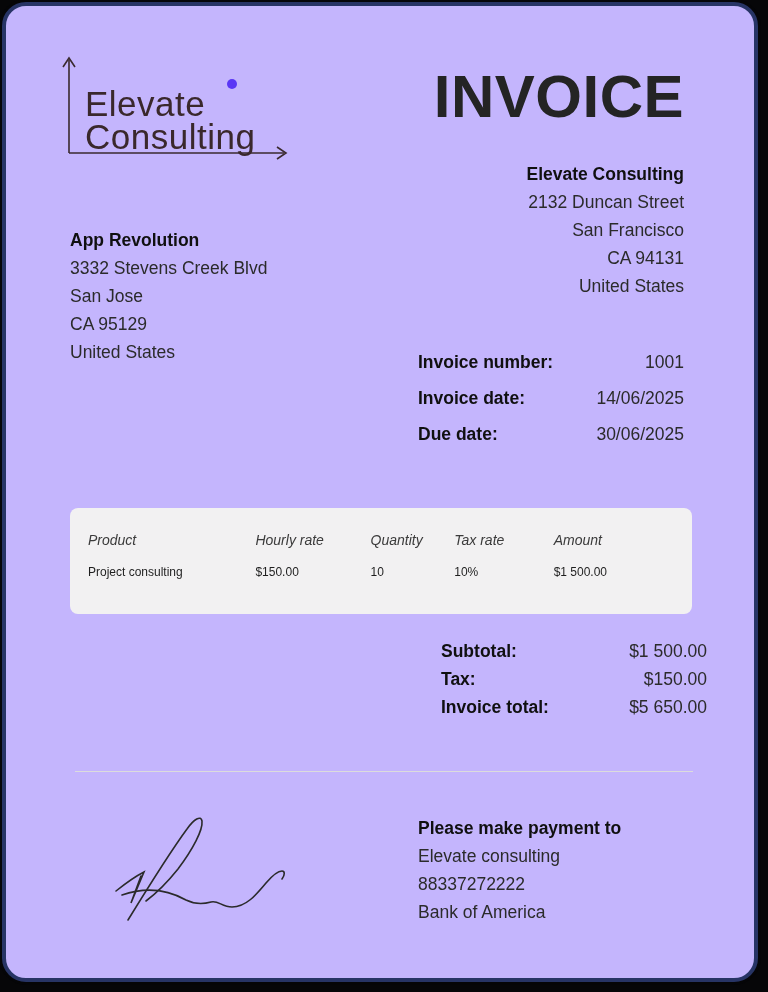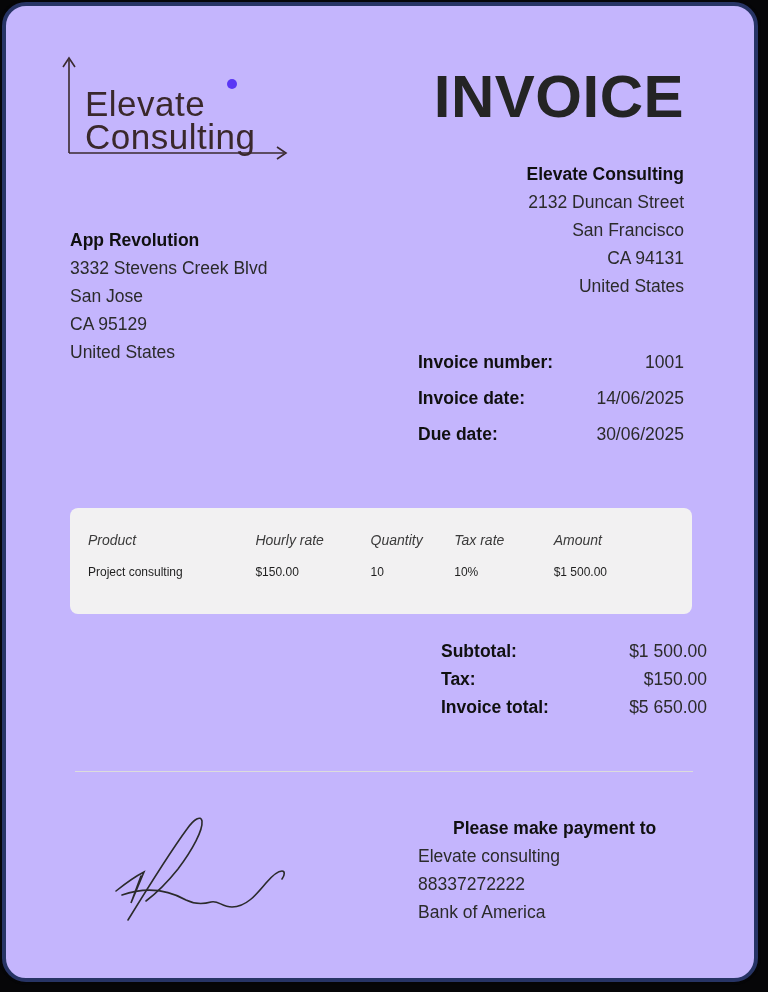--- a/index.html
+++ b/index.html
@@ -93,21 +93,21 @@
   
   .divider {
     position: absolute;
     left: 75px; top: 771px;
     width: 618px; height: 1px;
     background: #dcdcdc;
   }
   .signature { position: absolute; left: 108px; top: 810px; }
   .signature path { stroke: #2b2b2b; stroke-width: 1.6; fill: none; stroke-linecap: round; }
   .payment { position: absolute; left: 418px; top: 814px; font-size: 17.5px; line-height: 28px; color: #2b2b2b; }
-  .payment .head { font-weight: 700; color: #101010; margin-left: 35px; }
+  .payment .head { font-weight: 700; color: #101010; }
 </style>
 </head>
 <body>
 
 <div class="page">
   <div class="content">
 
     <svg class="logo" width="250" height="125" viewBox="0 0 250 125">
       <g class="axis">
         <line x1="19" y1="105" x2="19" y2="12"></line>

